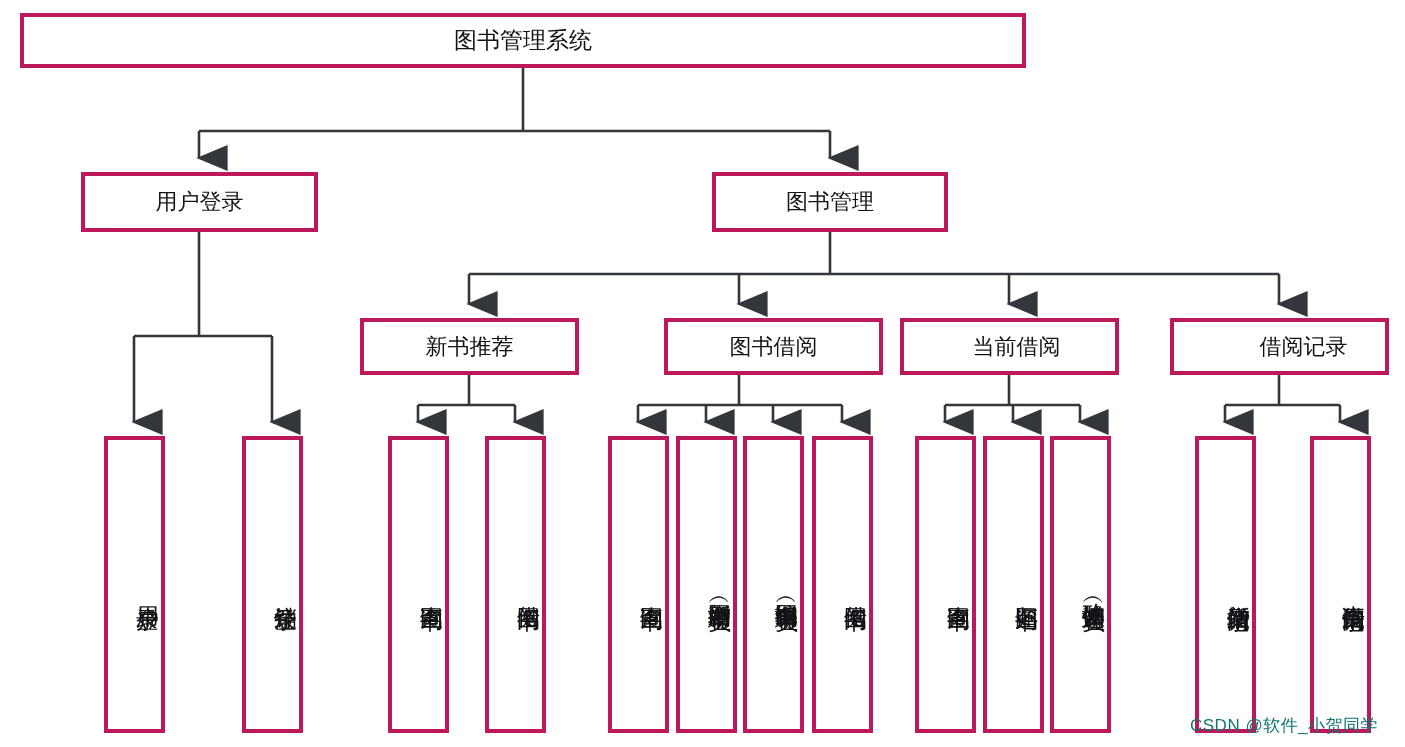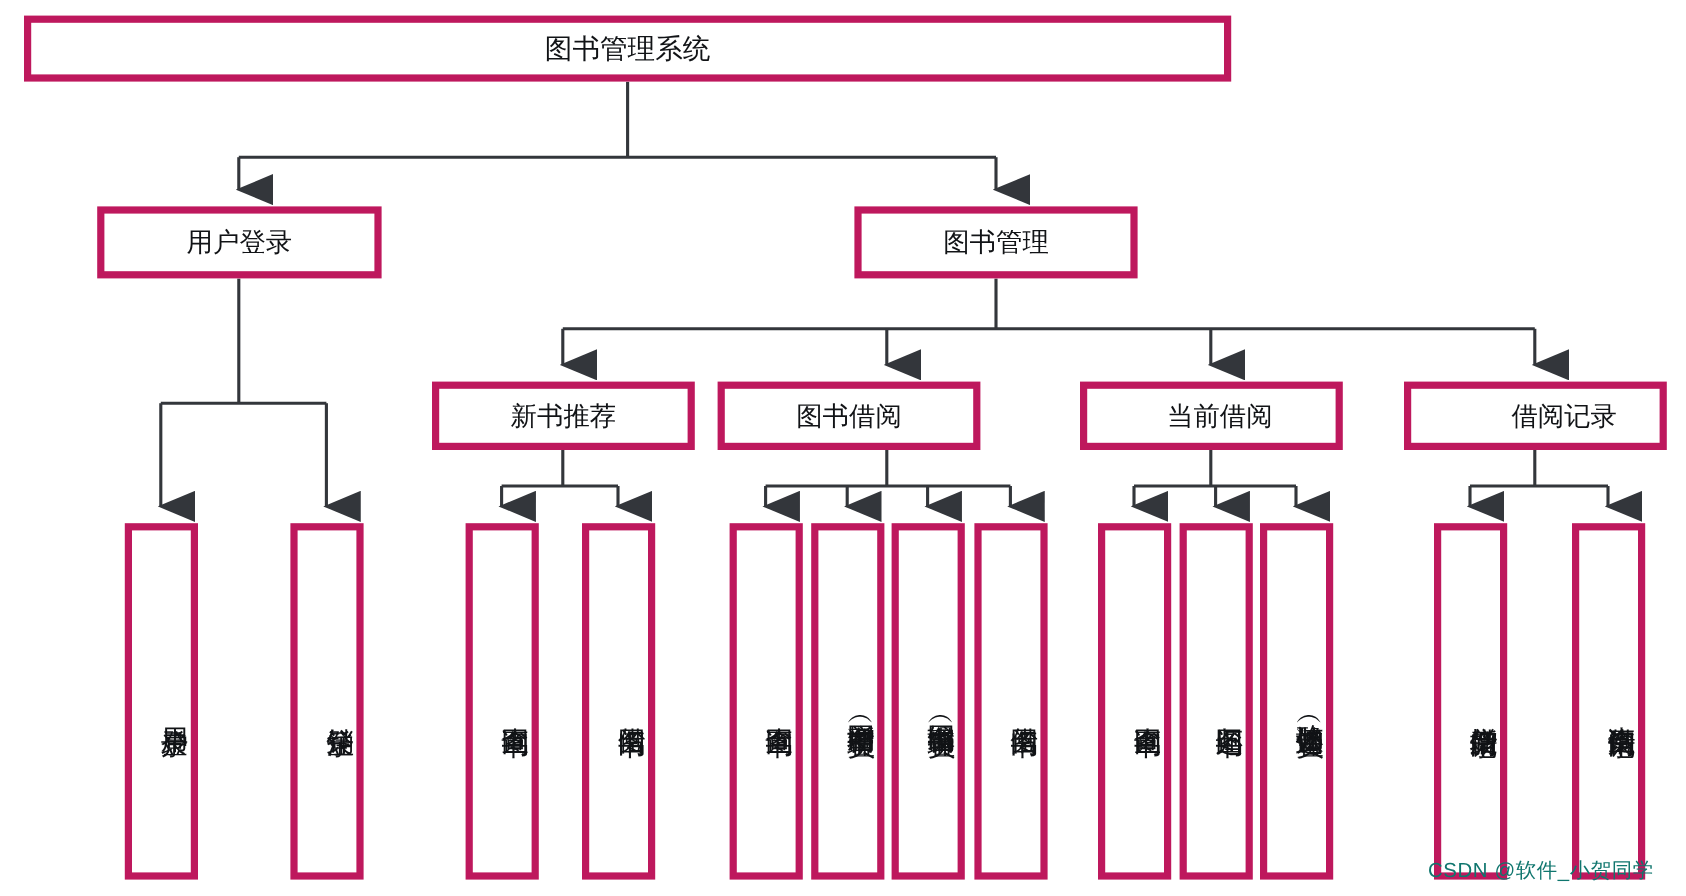--- a/index.html
+++ b/index.html
@@ -23,21 +23,21 @@
     left: 0;
     top: 0;
     width: 1405px;
     height: 747px;
     pointer-events: none;
   }
   .node {
     position: absolute;
     box-sizing: border-box;
     background: #ffffff;
-    border: 6px solid #be185d;
+    border: 4px solid #be185d;
     display: flex;
     align-items: center;
     justify-content: center;
     color: #111316;
     text-align: right;
     line-height: 1.18;
     z-index: 2;
   }
   .node.root {
     font-size: 23px;
@@ -132,21 +132,21 @@
   <div class="node branch" style="left:81px; top:172px; width:237px; height:60px;">
     <span>用户登录</span>
   </div>
   <div class="node branch" style="left:360px; top:318px; width:219px; height:57px;">
     <span>新书推荐</span>
   </div>
 
   <div class="node branch" style="left:712px; top:172px; width:236px; height:60px;">
     <span>图书管理</span>
   </div>
-  <div class="node branch" style="left:598px; top:318px; width:219px; height:57px;">
+  <div class="node branch" style="left:664px; top:318px; width:219px; height:57px;">
     <span>图书借阅</span>
   </div>
   <div class="node branch" style="left:900px; top:318px; width:219px; height:57px;padding-left:14px;">
     <span>当前借阅</span>
   </div>
   <div class="node branch" style="left:1170px; top:318px; width:219px; height:57px;padding-left:48px;">
     <span>借阅记录</span>
   </div>
 
   <div class="node leaf" style="left:104px; top:436px; width:61px; height:297px;">

